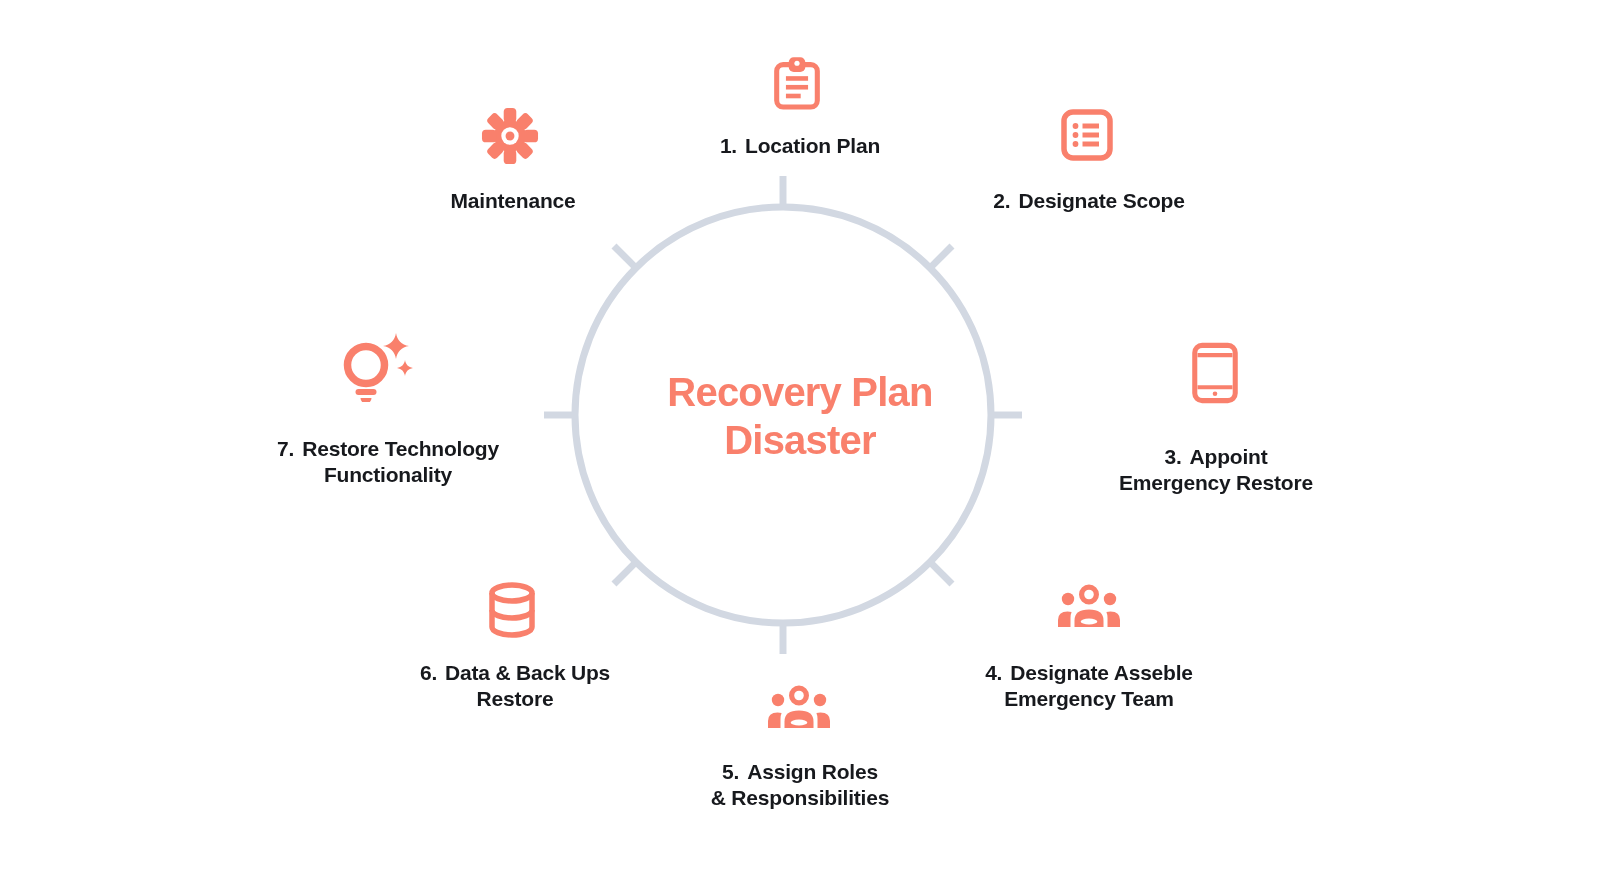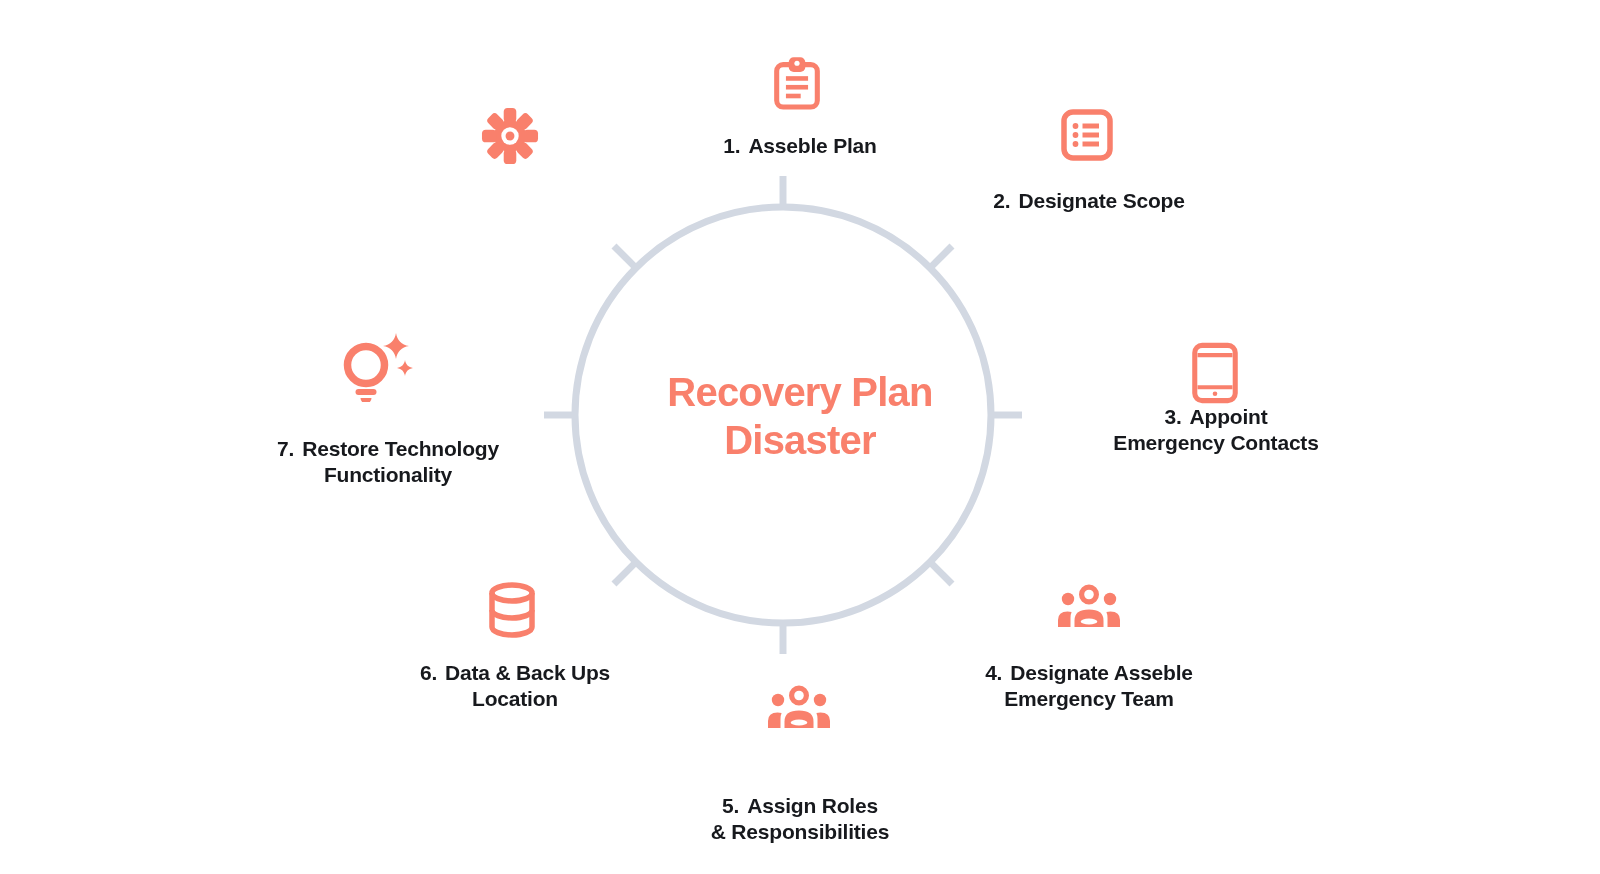--- a/index.html
+++ b/index.html
@@ -62,21 +62,21 @@
       <rect x="17" y="0" width="18" height="16" rx="5.5" fill="currentColor"></rect>
       <circle cx="26" cy="6.5" r="2.8" fill="#fff"></circle>
       <g stroke="currentColor" stroke-width="5">
         <line x1="14" y1="23" x2="38" y2="23"></line>
         <line x1="14" y1="32.5" x2="38" y2="32.5"></line>
         <line x1="14" y1="42" x2="30" y2="42"></line>
       </g>
     </svg>
   </div>
   <div class="label" style="left:620px;top:133px;">
-    <div><span class="num">1.</span><span>Asseble Plan</span></div>
+    <div><span class="num">1.</span><span>Location Plan</span></div>
   </div>
 
   <div class="icon" style="left:1061px;top:109px;width:52px;height:52px;">
     <svg viewBox="0 0 52 52">
       <rect x="3" y="3" width="46" height="46" rx="9" fill="none" stroke="currentColor" stroke-width="5.5"></rect>
       <g fill="currentColor">
         <circle cx="14.5" cy="17" r="2.9"></circle>
         <circle cx="14.5" cy="26" r="2.9"></circle>
         <circle cx="14.5" cy="35" r="2.9"></circle>
       </g>
@@ -92,23 +92,23 @@
   </div>
 
   <div class="icon" style="left:1192px;top:341px;width:46px;height:64px;">
     <svg viewBox="0 0 50 66">
       <rect x="3" y="3" width="44" height="60" rx="8" fill="none" stroke="currentColor" stroke-width="5.5"></rect>
       <line x1="6" y1="13.5" x2="44" y2="13.5" stroke="currentColor" stroke-width="4.5"></line>
       <line x1="6" y1="48.5" x2="44" y2="48.5" stroke="currentColor" stroke-width="4.5"></line>
       <circle cx="25" cy="55.5" r="2.5" fill="currentColor"></circle>
     </svg>
   </div>
-  <div class="label" style="left:1036px;top:404px;">
+  <div class="label" style="left:1036px;top:444px;">
     <div><span class="num">3.</span><span>Appoint</span></div>
-    <div>Emergency Contacts</div>
+    <div>Emergency Restore</div>
   </div>
 
   <div class="icon" style="left:1057px;top:584px;width:64px;height:46px;">
     <svg viewBox="0 0 64 46">
       <g fill="currentColor">
         <circle cx="11" cy="15" r="6.2"></circle>
         <circle cx="53" cy="15" r="6.2"></circle>
         <path d="M1 43 V36 q0 -8.5 9.5 -8.5 q9.5 0 9.5 8.5 V43 Z"></path>
         <path d="M44 43 V36 q0 -8.5 9.5 -8.5 q9.5 0 9.5 8.5 V43 Z"></path>
       </g>
@@ -132,35 +132,35 @@
         <path d="M1 43 V36 q0 -8.5 9.5 -8.5 q9.5 0 9.5 8.5 V43 Z"></path>
         <path d="M44 43 V36 q0 -8.5 9.5 -8.5 q9.5 0 9.5 8.5 V43 Z"></path>
       </g>
       <circle cx="32" cy="10.5" r="12.6" fill="#fff"></circle>
       <path d="M13.5 45 V34 q0 -14 18.5 -14 q18.5 0 18.5 14 V45 Z" fill="#fff"></path>
       <circle cx="32" cy="10.5" r="7.4" fill="#fff" stroke="currentColor" stroke-width="5.2"></circle>
       <path d="M17.5 43 V36.5 q0 -11 14.5 -11 q14.5 0 14.5 11 V43 Z" fill="currentColor"></path>
       <ellipse cx="32" cy="37.5" rx="8.3" ry="3" fill="#fff"></ellipse>
     </svg>
   </div>
-  <div class="label" style="left:620px;top:793px;">
+  <div class="label" style="left:620px;top:759px;">
     <div><span class="num">5.</span><span>Assign Roles</span></div>
     <div>&amp; Responsibilities</div>
   </div>
 
   <div class="icon" style="left:485px;top:582px;width:54px;height:56px;">
     <svg viewBox="0 0 54 56">
       <ellipse cx="27" cy="11" rx="20" ry="8" fill="none" stroke="currentColor" stroke-width="5.5"></ellipse>
       <path d="M7 11 V45 a20 8 0 0 0 40 0 V11" fill="none" stroke="currentColor" stroke-width="5.5"></path>
       <path d="M7 28 a20 8 0 0 0 40 0" fill="none" stroke="currentColor" stroke-width="5.5"></path>
     </svg>
   </div>
   <div class="label" style="left:335px;top:660px;">
     <div><span class="num">6.</span><span>Data &amp; Back Ups</span></div>
-    <div>Location</div>
+    <div>Restore</div>
   </div>
 
   <div class="icon" style="left:336px;top:332px;width:80px;height:70px;">
     <svg viewBox="0 0 80 70">
       <circle cx="30" cy="33" r="18.5" fill="none" stroke="currentColor" stroke-width="7.5"></circle>
       <rect x="19.5" y="57" width="21" height="6" rx="3" fill="currentColor"></rect>
       <path d="M24.5 66 h11 a5.5 5.5 0 0 1 -11 0 Z" fill="currentColor"></path>
       <path d="M60 1 C61.3 8.6 65.4 12.7 73 14 C65.4 15.3 61.3 19.4 60 27 C58.7 19.4 54.6 15.3 47 14 C54.6 12.7 58.7 8.6 60 1 Z" fill="currentColor"></path>
       <path d="M69 28 C69.8 32.6 72.4 35.2 77 36 C72.4 36.8 69.8 39.4 69 44 C68.2 39.4 65.6 36.8 61 36 C65.6 35.2 68.2 32.6 69 28 Z" fill="currentColor"></path>
     </svg>
@@ -181,15 +181,16 @@
         <rect x="23.5" y="1" width="13" height="15" rx="4" transform="rotate(180 30 30)"></rect>
         <rect x="23.5" y="1" width="13" height="15" rx="4" transform="rotate(225 30 30)"></rect>
         <rect x="23.5" y="1" width="13" height="15" rx="4" transform="rotate(270 30 30)"></rect>
         <rect x="23.5" y="1" width="13" height="15" rx="4" transform="rotate(315 30 30)"></rect>
       </g>
       <circle cx="30" cy="30" r="9" fill="#fff"></circle>
       <circle cx="30" cy="30" r="4.6" fill="currentColor"></circle>
     </svg>
   </div>
   <div class="label" style="left:333px;top:188px;">
+    <div>Maintenance</div>
   </div>
 
 </div>
 
 </body></html>

